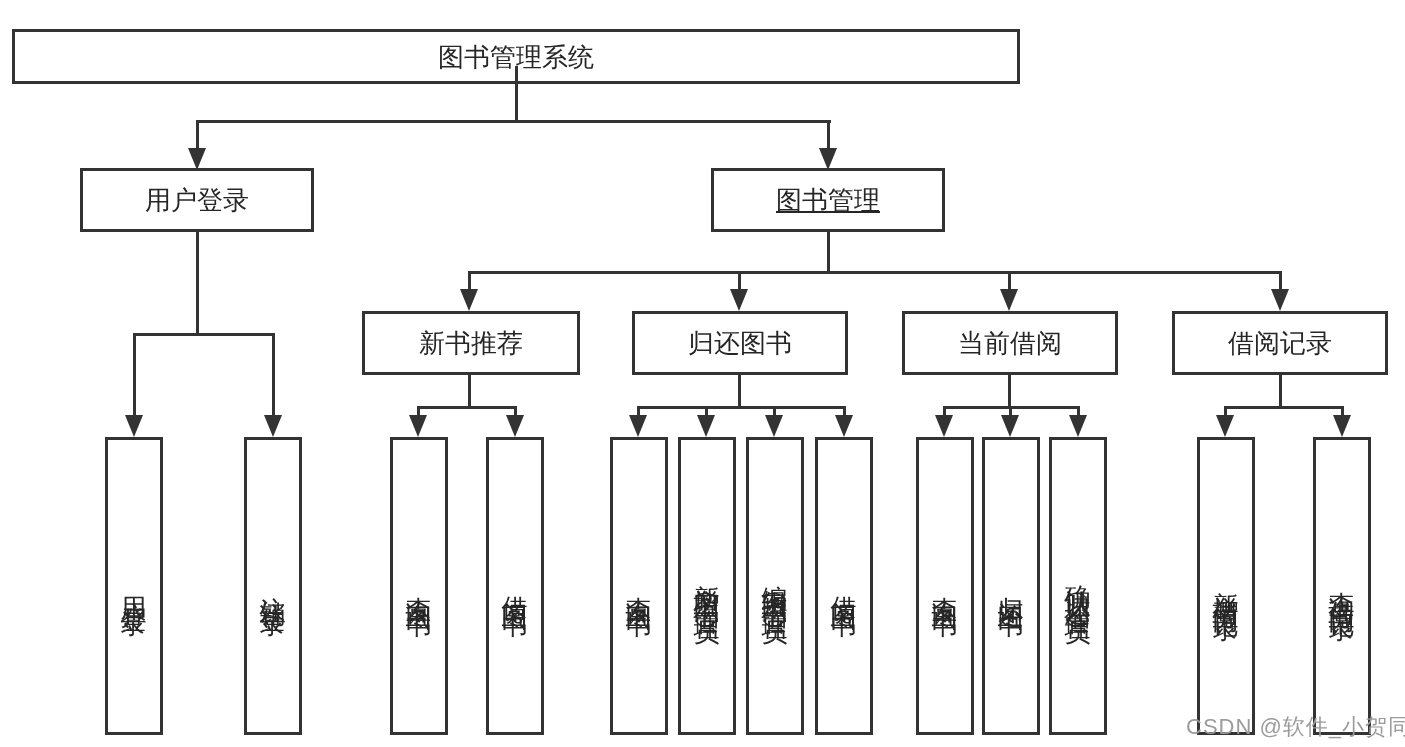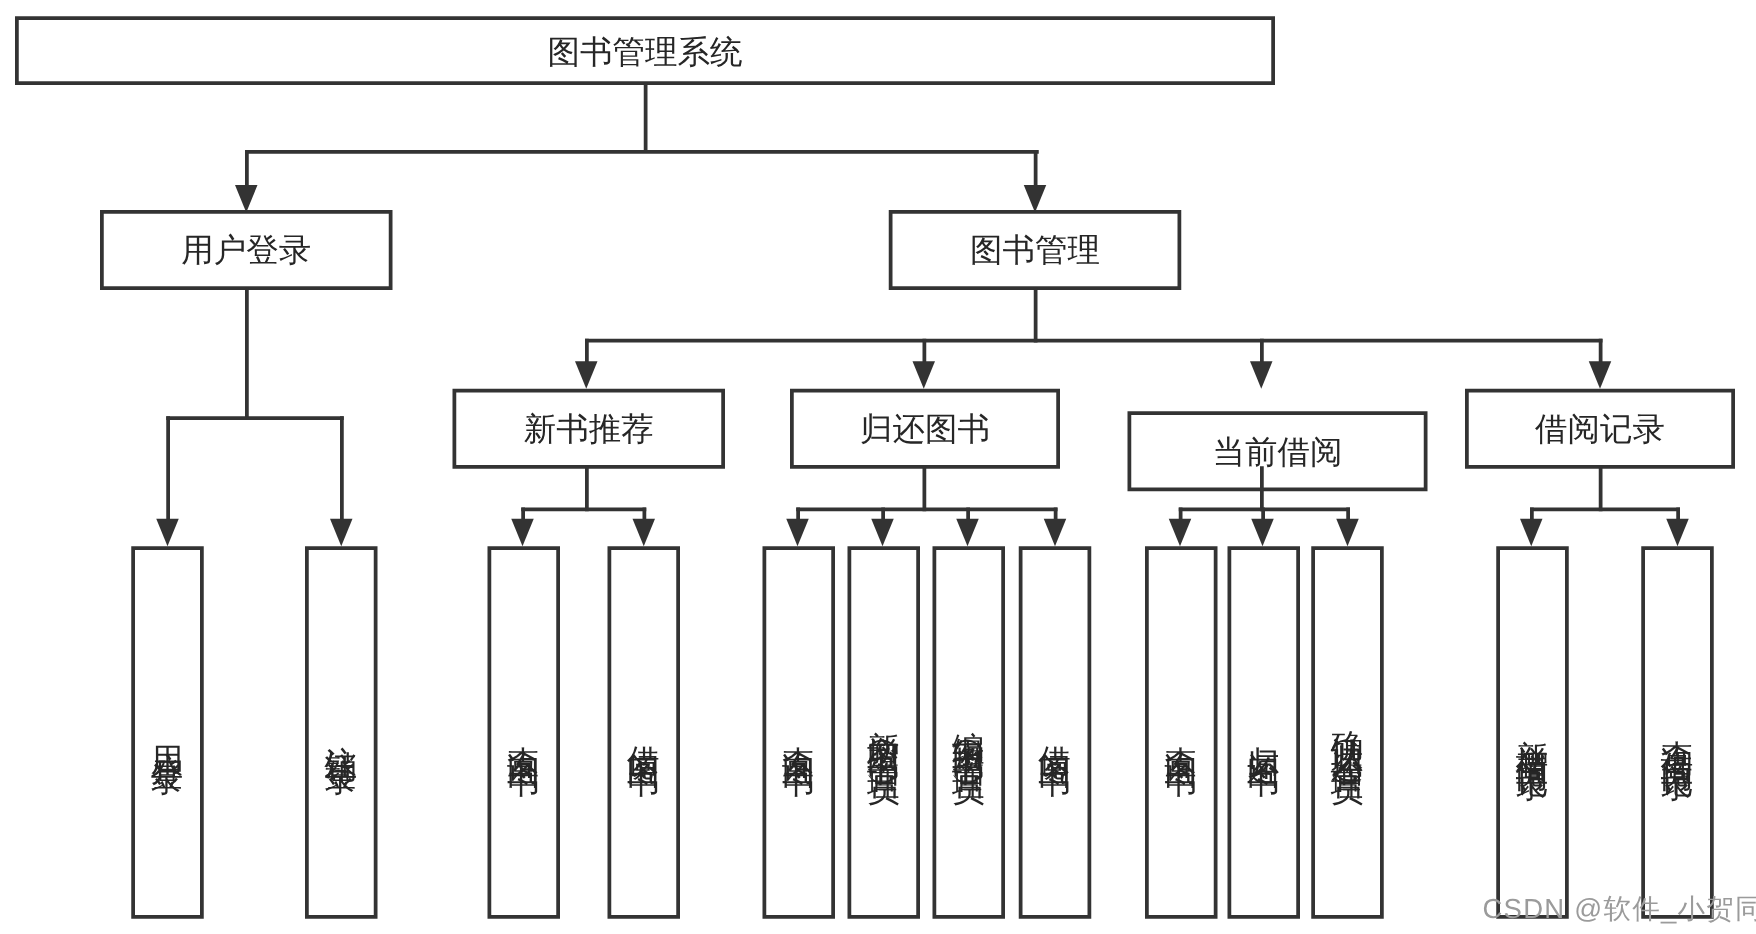--- a/index.html
+++ b/index.html
@@ -45,38 +45,38 @@
     letter-spacing:1px;
     z-index:10;
     white-space:nowrap;
   }
 </style>
 </head>
 <body>
 
 <div id="canvas">
 
-  <div class="box" style="left:12px;top:13px;width:1008px;height:55px;">
+  <div class="box" style="left:12px;top:29px;width:1008px;height:55px;">
     <span>图书管理系统</span>
   </div>
 
   <div class="box" style="left:80px;top:168px;width:234px;height:64px;">
     <span>用户登录</span>
   </div>
-  <div class="box" style="left:711px;top:168px;width:234px;height:64px;">
+  <div class="box" style="left:711px;top:168px;width:234px;height:64px;text-decoration:underline;">
     <span>图书管理</span>
   </div>
 
   <div class="box" style="left:362px;top:311px;width:218px;height:64px;">
     <span>新书推荐</span>
   </div>
   <div class="box" style="left:632px;top:311px;width:216px;height:64px;">
     <span>归还图书</span>
   </div>
-  <div class="box" style="left:902px;top:329px;width:240px;height:64px;">
+  <div class="box" style="left:902px;top:311px;width:216px;height:64px;">
     <span>当前借阅</span>
   </div>
   <div class="box" style="left:1172px;top:311px;width:216px;height:64px;text-align:center;">
     <span>借阅记录</span>
   </div>
 
   <div class="box vbox" style="left:105px;top:437px;width:58px;height:298px;">
     <span>用户登录</span>
   </div>
   <div class="box vbox" style="left:244px;top:437px;width:58px;height:298px;">

